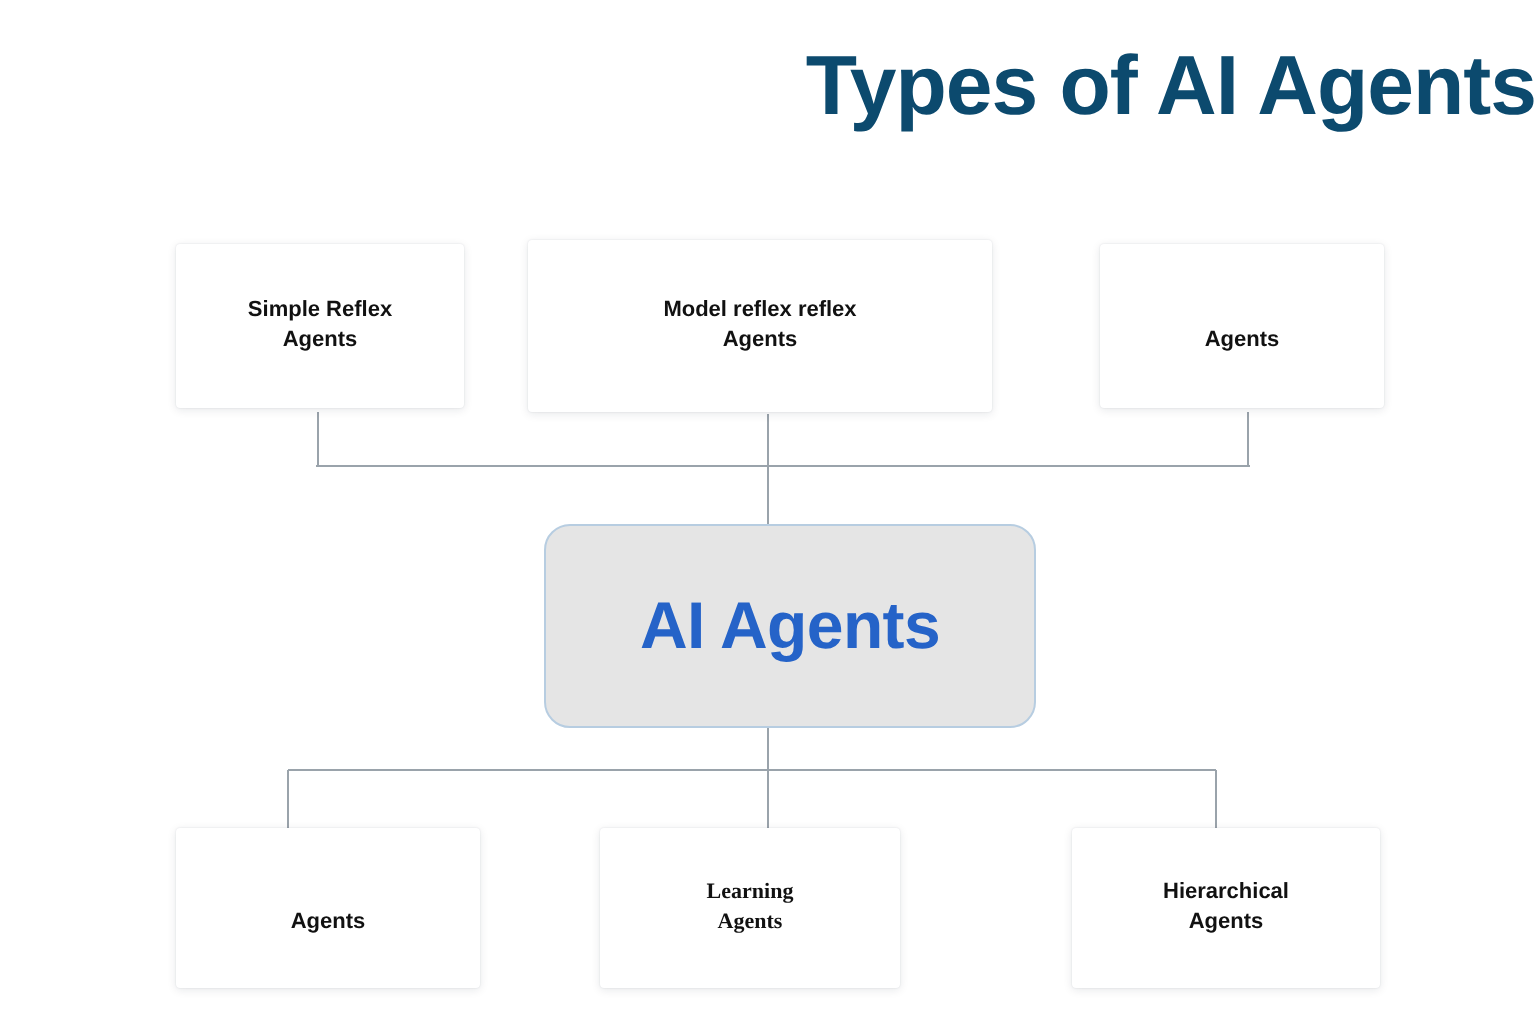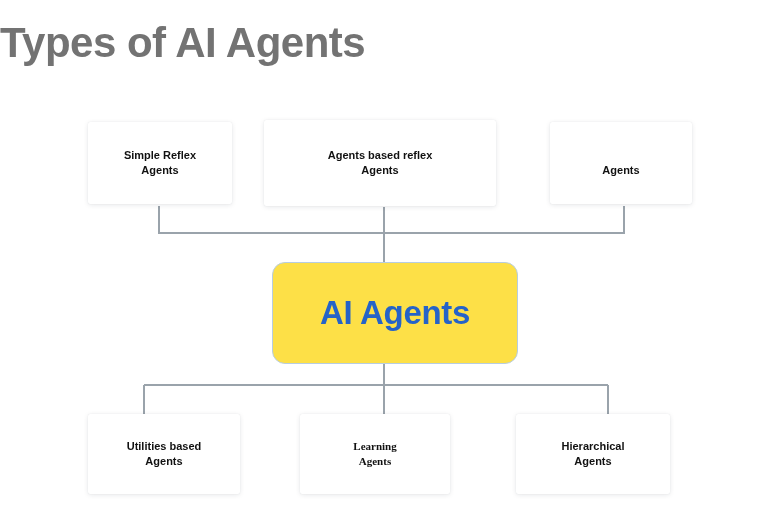--- a/index.html
+++ b/index.html
@@ -20,25 +20,25 @@
     height: 511px;
     background: #ffffff;
   }
 
   
   .title {
     position: absolute;
     left: 0;
     top: 20px;
     width: 768px;
-    text-align: left;
+    text-align: right;
     font-size: 42px;
     font-weight: 700;
     letter-spacing: -0.5px;
-    color: #737373;
+    color: #0c4a6e;
     line-height: 1.1;
   }
 
   
   .connectors {
     position: absolute;
     left: 0;
     top: 0;
     width: 768px;
     height: 511px;
@@ -70,30 +70,30 @@
   }
 
   
   #card-simple-reflex  { left: 88px;  top: 122px; width: 144px; height: 82px; }
   #card-model-reflex   { left: 264px; top: 120px; width: 232px; height: 86px; }
   #card-goal-based     { left: 550px; top: 122px; width: 142px; height: 82px; }
 
   
   #card-utilities      { left: 88px;  top: 414px; width: 152px; height: 80px; }
   #card-learning       { left: 300px; top: 414px; width: 150px; height: 80px; font-family: Liberation Serif, serif; }
-  #card-hierarchical   { left: 516px; top: 414px; width: 154px; height: 80px; }
+  #card-hierarchical   { left: 536px; top: 414px; width: 154px; height: 80px; }
 
   
   #node-ai-agents {
     position: absolute;
     left: 272px;
     top: 262px;
     width: 246px;
     height: 102px;
-    background: #fde047;
+    background: #e5e5e5;
     border: 1.4px solid #b7cde1;
     border-radius: 13px;
     display: flex;
     align-items: center;
     justify-content: center;
     box-sizing: border-box;
   }
   #node-ai-agents .node-label {
     font-size: 33px;
     font-weight: 700;
@@ -131,39 +131,39 @@
 
   <div class="card" id="card-simple-reflex">
     <span class="card-label">
       <span>Simple Reflex</span><br>
       <span>Agents</span>
     </span>
   </div>
 
   <div class="card" id="card-model-reflex">
     <span class="card-label">
-      <span>Agents based reflex</span><br>
+      <span>Model reflex reflex</span><br>
       <span>Agents</span>
     </span>
   </div>
 
   <div class="card" id="card-goal-based">
     <span class="card-label">
       <br>
       <span>Agents</span>
     </span>
   </div>
 
   <div id="node-ai-agents">
     <span class="node-label">AI Agents</span>
   </div>
 
   <div class="card" id="card-utilities">
     <span class="card-label">
-      <span>Utilities based</span><br>
+      <br>
       <span>Agents</span>
     </span>
   </div>
 
   <div class="card" id="card-learning">
     <span class="card-label">
       <span>Learning</span><br>
       <span>Agents</span>
     </span>
   </div>

